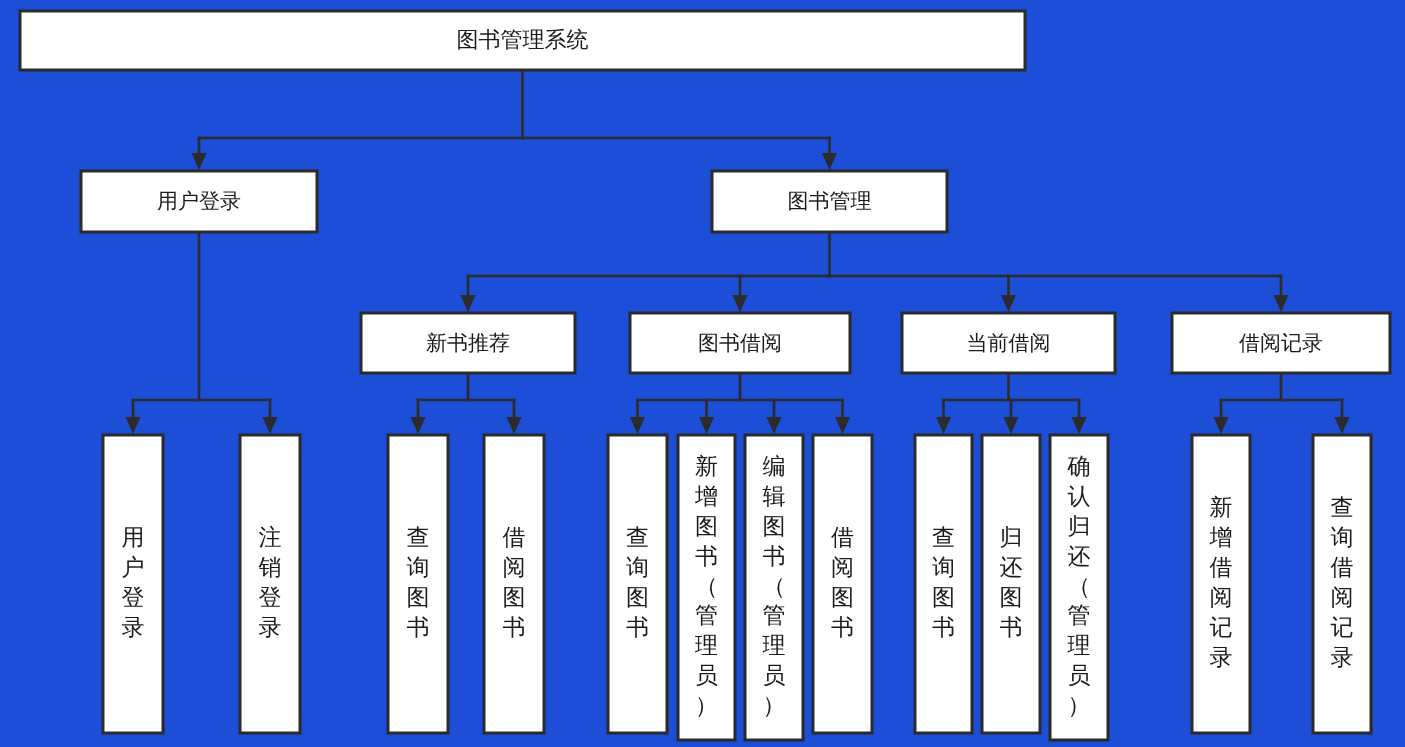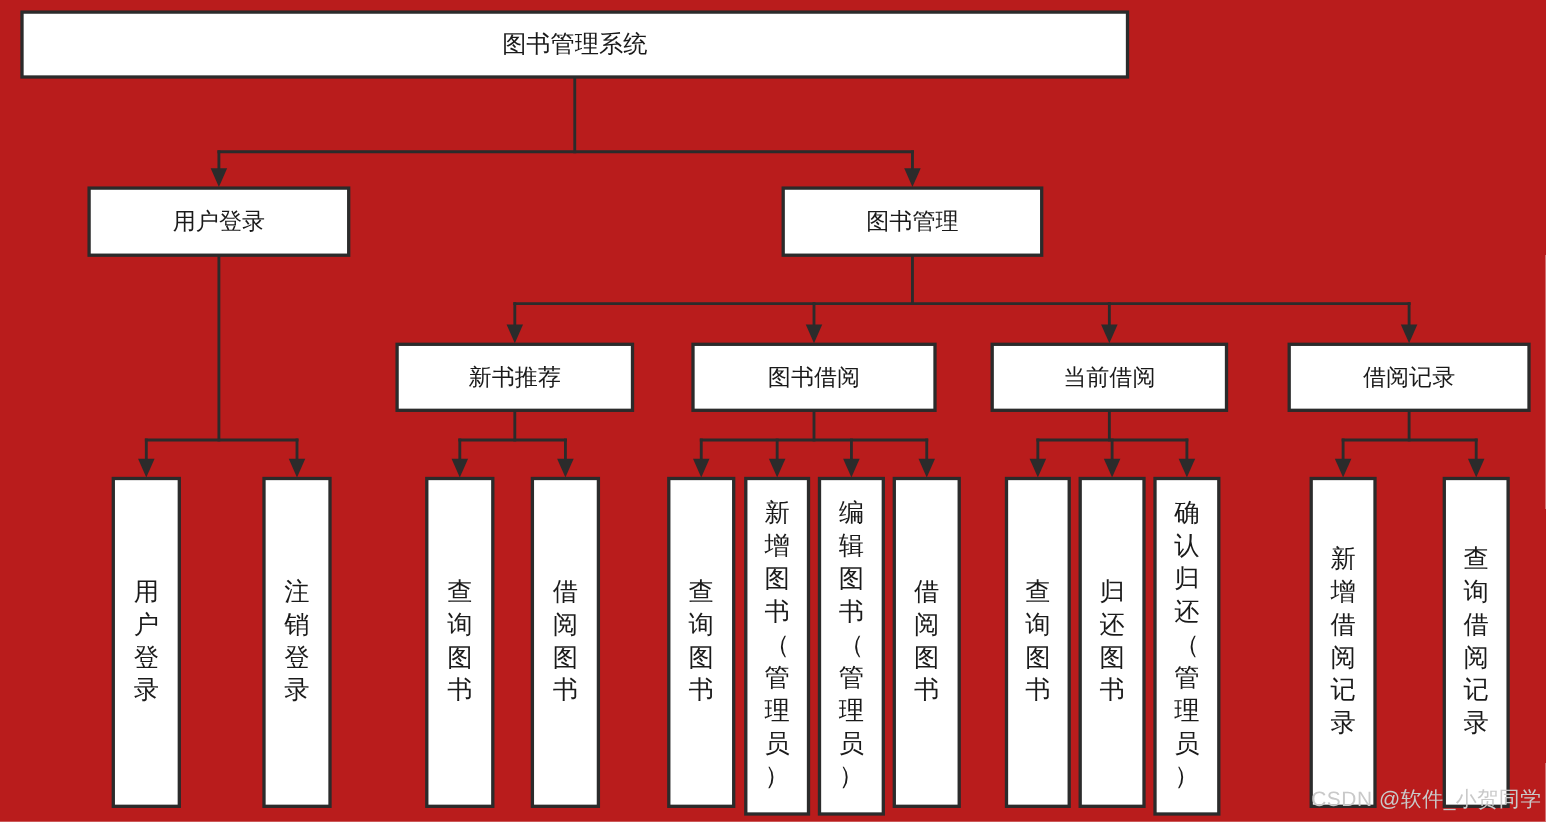--- a/index.html
+++ b/index.html
@@ -1,20 +1,20 @@
 <!DOCTYPE html>
 <html><head>
 <meta charset="utf-8">
 <style>
   html,body{margin:0;padding:0;background:#ffffff;}
   body{
     font-family:"Liberation Sans","DejaVu Sans",sans-serif;
     width:1405px;height:747px;overflow:hidden;
   }
-  #stage{position:relative;width:1405px;height:747px;background:#b91c1c;}
+  #stage{position:relative;width:1405px;height:747px;background:#1d4ed8;}
   svg#diagram{position:absolute;left:0;top:0;width:1405px;height:747px;display:block;}
   .node-rect{fill:#ffffff;stroke:#2b2b2b;stroke-width:3;}
   .node-label{
     fill:#1a1a1a;
     font-family:"Liberation Sans","DejaVu Sans",sans-serif;
     text-anchor:middle;
     dominant-baseline:middle;
   }
   .edge{stroke:#2b2b2b;stroke-width:2.6;fill:none;stroke-linecap:square;}
   .arrowhead{fill:#2b2b2b;stroke:none;}
@@ -177,14 +177,13 @@
         <g>
           <rect x="1192" y="435" width="58" height="298" class="node-rect"></rect>
           <text x="1221" class="node-label" font-size="23"><tspan x="1221" y="509.3">新</tspan><tspan x="1221" y="539.1">增</tspan><tspan x="1221" y="569.0">借</tspan><tspan x="1221" y="599.0">阅</tspan><tspan x="1221" y="628.9">记</tspan><tspan x="1221" y="658.8">录</tspan></text>
         </g>
         <g>
           <rect x="1313" y="435" width="58" height="298" class="node-rect"></rect>
           <text x="1342" class="node-label" font-size="23"><tspan x="1342" y="509.3">查</tspan><tspan x="1342" y="539.1">询</tspan><tspan x="1342" y="569.0">借</tspan><tspan x="1342" y="599.0">阅</tspan><tspan x="1342" y="628.9">记</tspan><tspan x="1342" y="658.8">录</tspan></text>
         </g>
       </g>
   </svg>
-  <div class="watermark" style="left: 1192px; top: 714px;">CSDN @软件_小贺同学</div>
 </div>
 
 </body></html>

